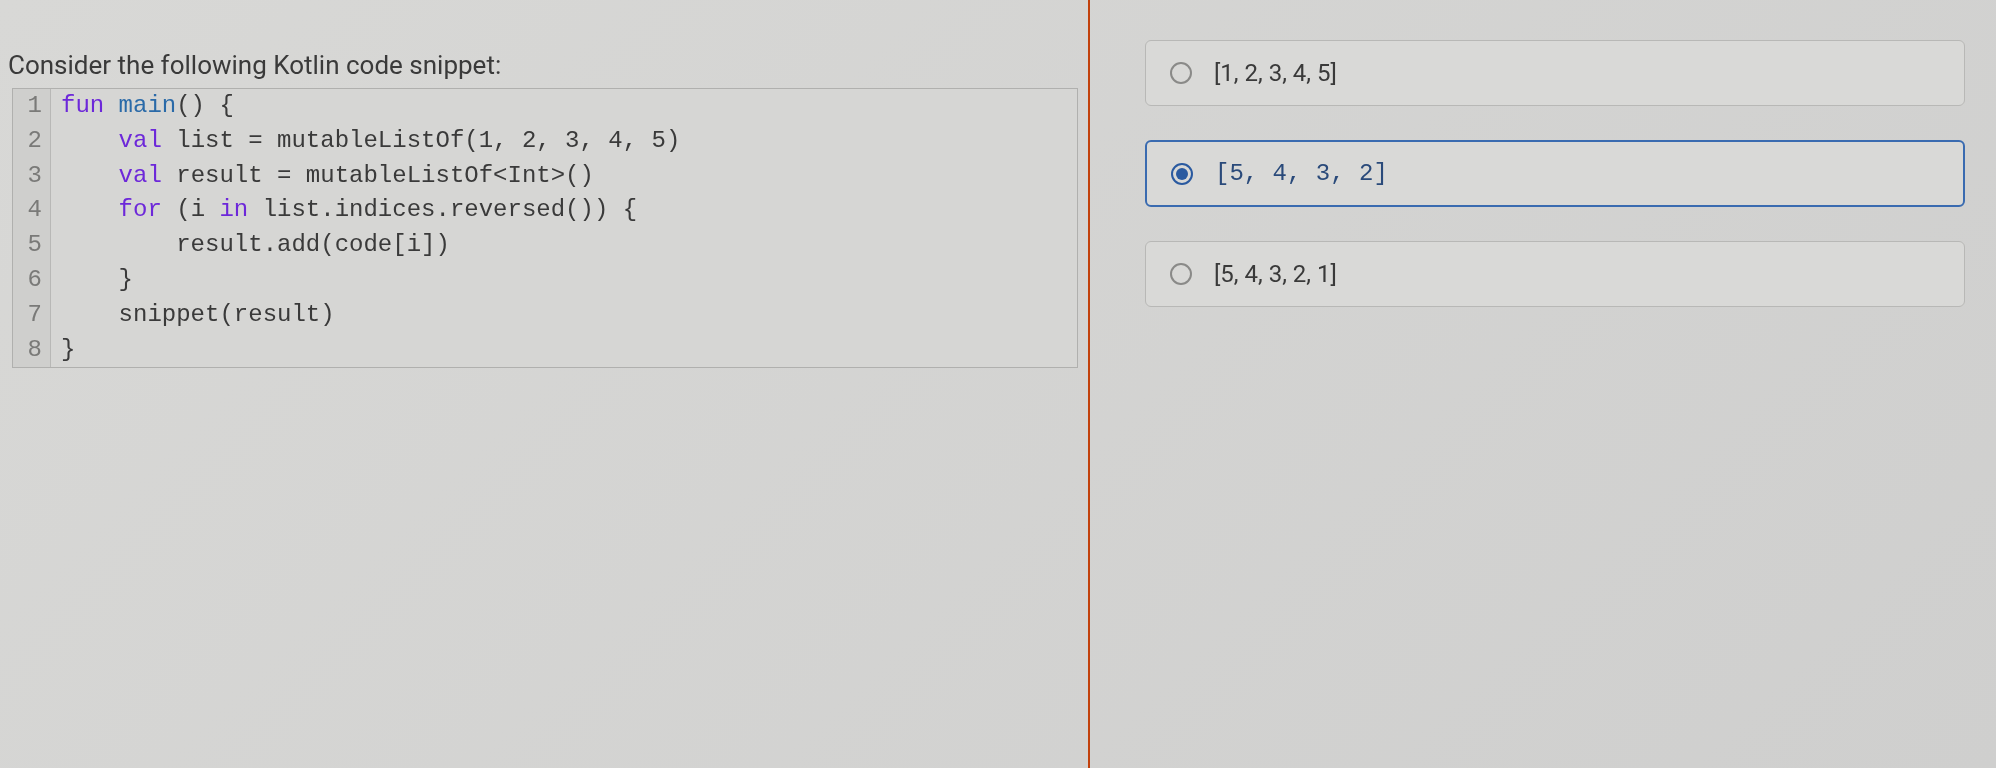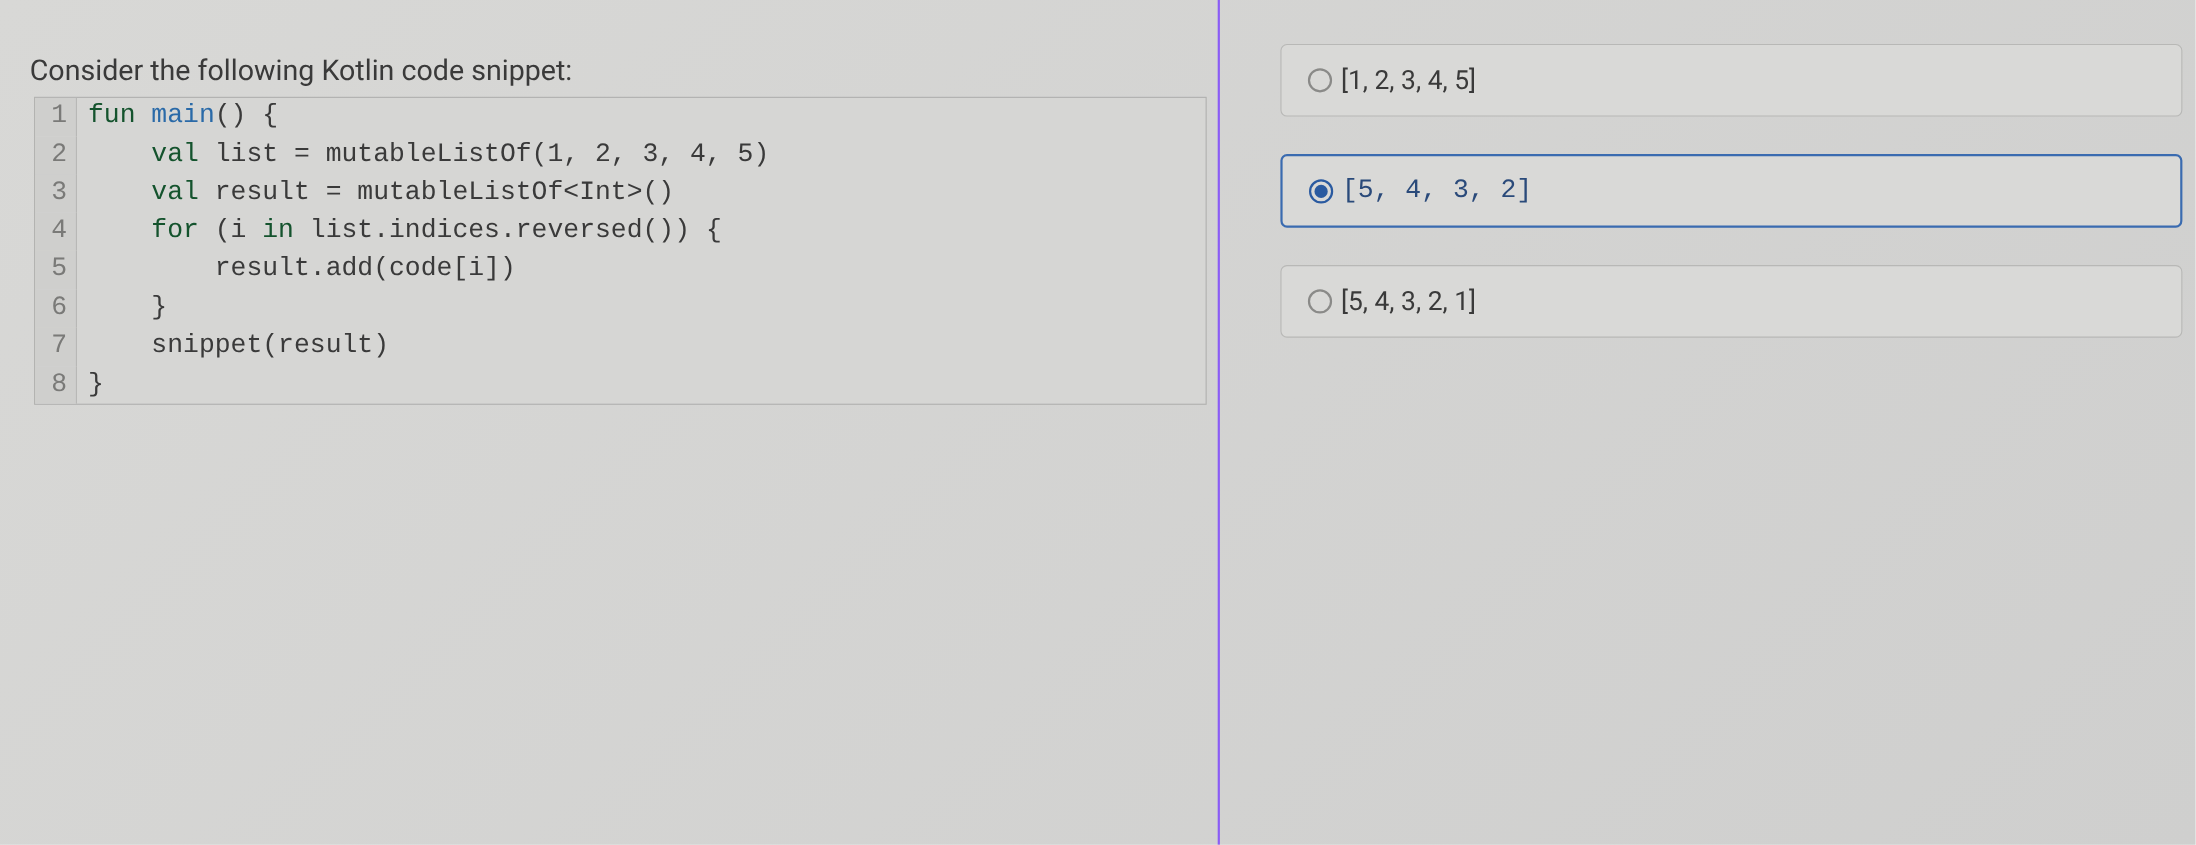--- a/index.html
+++ b/index.html
@@ -7,22 +7,21 @@
     font-family: -apple-system, BlinkMacSystemFont, "Segoe UI", Roboto, Arial, sans-serif;
     background: linear-gradient(135deg, #d8d8d6 0%, #cfcfce 100%);
     width: 1996px;
     height: 768px;
     display: flex;
     overflow: hidden;
   }
   .left-col {
     flex: 0 0 1090px;
     padding: 50px 0 0 0;
-    border-right: 2px solid #8b5cf6;
-    margin-left: 19px;
+    border-right: 2px solid #c2410c;
   }
   .right-col {
     flex: 1;
     padding: 40px 0 0 55px;
   }
   .prompt-text {
     font-size: 26px;
     color: #3a3a3a;
     margin: 0 0 8px 8px;
     font-weight: 400;
@@ -46,32 +45,32 @@
     color: #7a7a78;
     background: #cfcfcd;
     border-right: 1px solid #b8b8b6;
     user-select: none;
   }
   .code-text {
     padding-left: 10px;
     white-space: pre;
     color: #3a3a3a;
   }
-  .kw { color: #14532d; }
+  .kw { color: #6d28d9; }
   .fn { color: #2a6aa8; }
   .question-text {
     font-size: 26px;
     color: #3a3a3a;
     margin: 10px 0 0 8px;
     font-weight: 400;
   }
   .option {
     display: flex;
     align-items: center;
-    gap: 8px;
+    gap: 22px;
     border: 1px solid #b8b8b6;
     border-radius: 6px;
     padding: 18px 24px;
     margin-bottom: 34px;
     background: #d9d9d7;
     font-size: 24px;
     color: #3a3a3a;
     cursor: pointer;
     width: 820px;
   }

